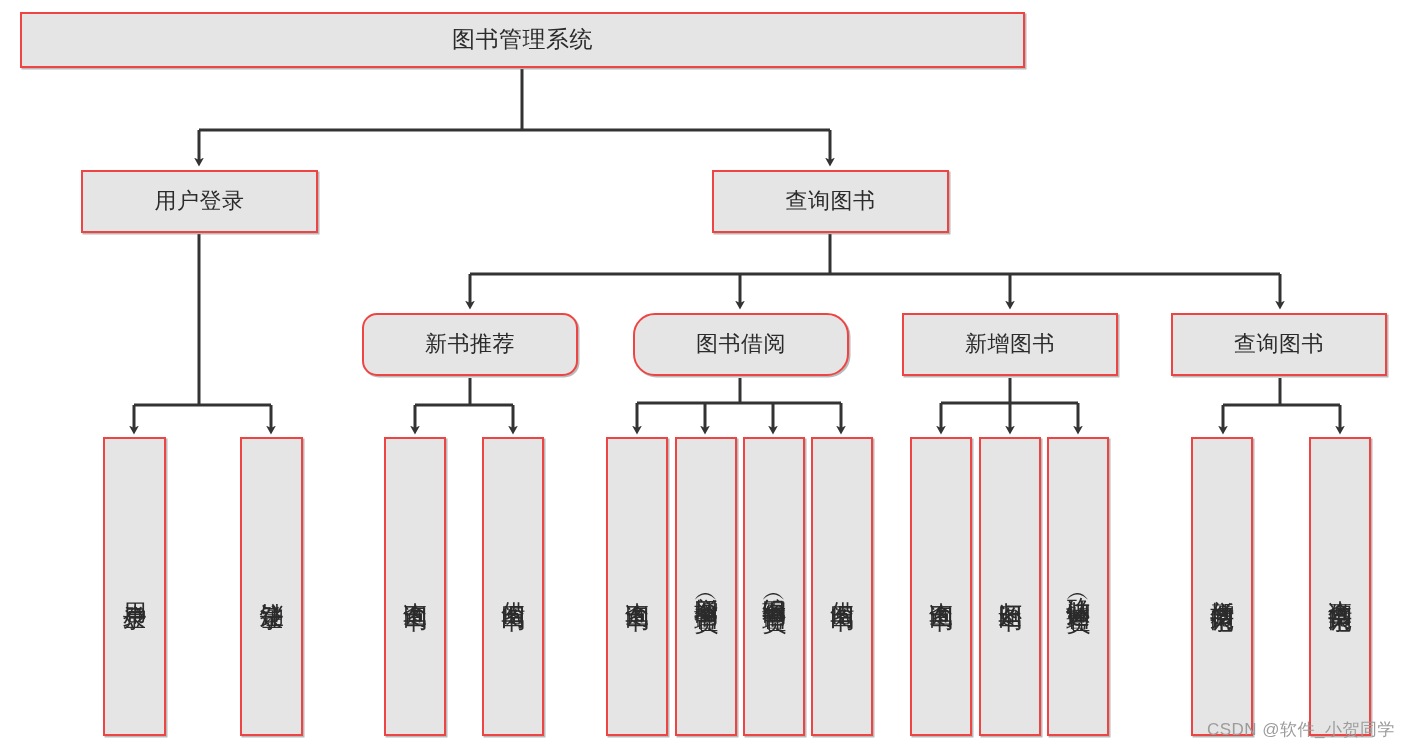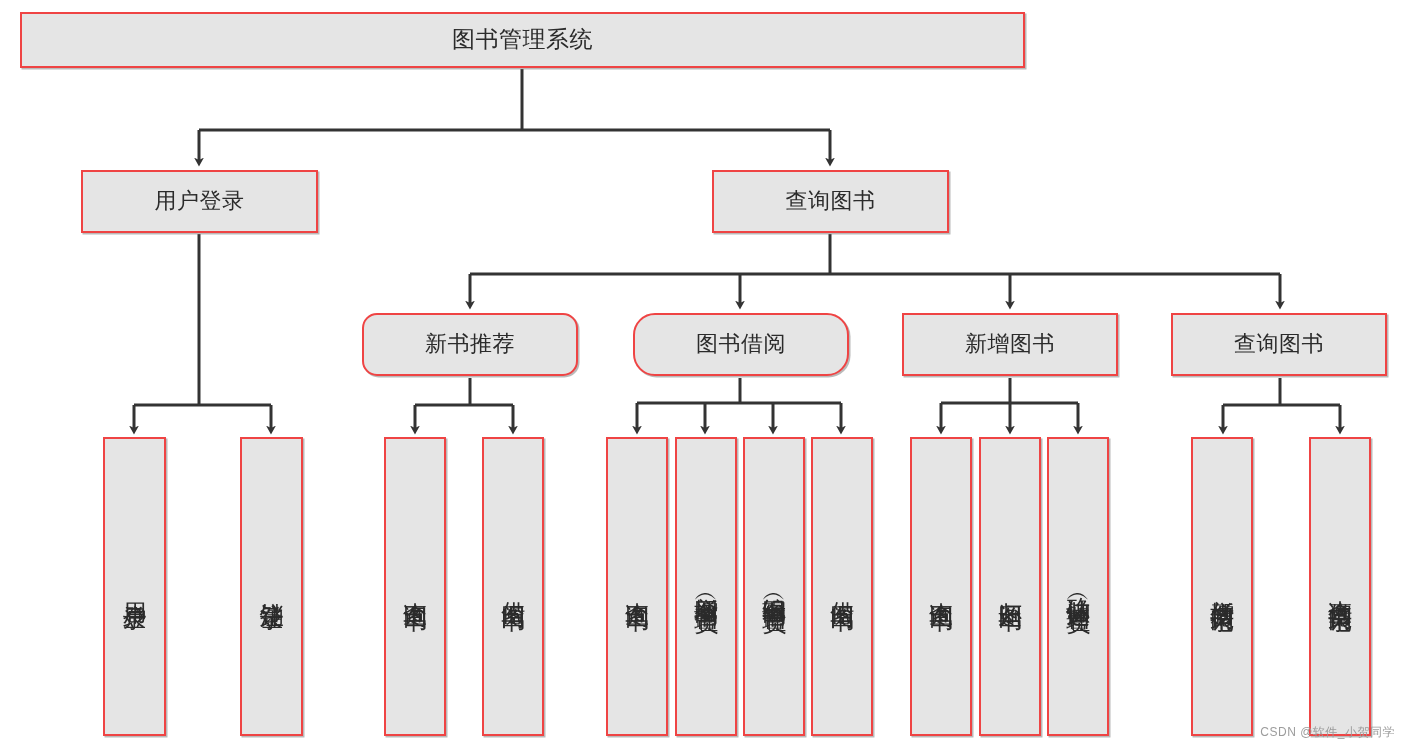--- a/index.html
+++ b/index.html
@@ -62,21 +62,21 @@
     text-orientation: upright;
     font-size: 24px;
     line-height: 1.28;
     letter-spacing: 2px;
     white-space: nowrap;
   }
   #watermark {
     position: absolute;
     right: 10px;
     bottom: 6px;
-    font-size: 12px;
+    font-size: 17px;
     color: #9c9c9c;
     white-space: nowrap;
     letter-spacing: 0.5px;
   }
 </style>
 </head>
 <body>
 
 <div id="diagram-root">
 

